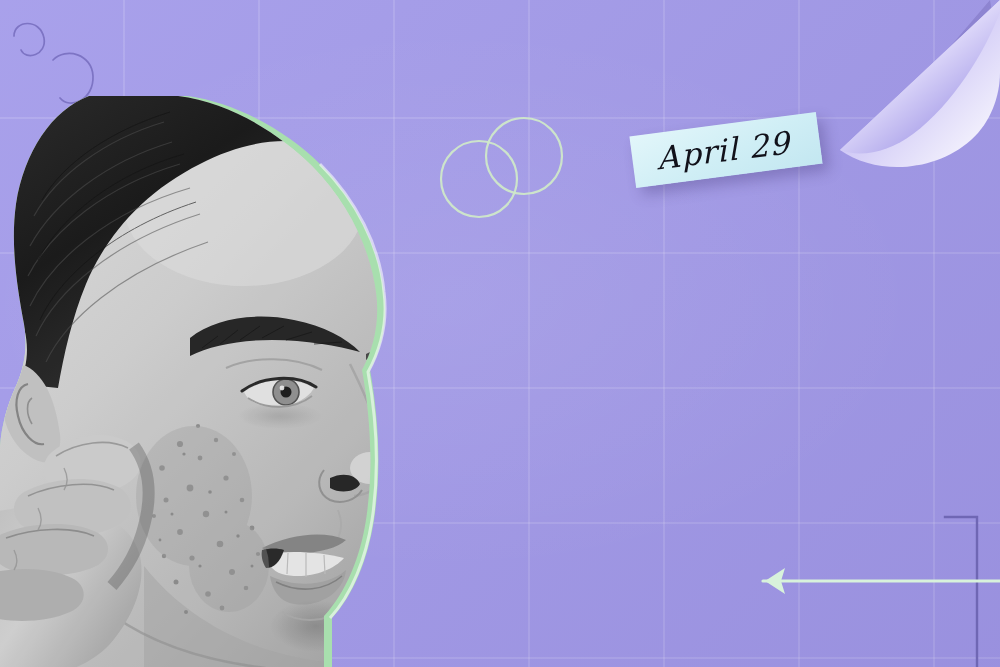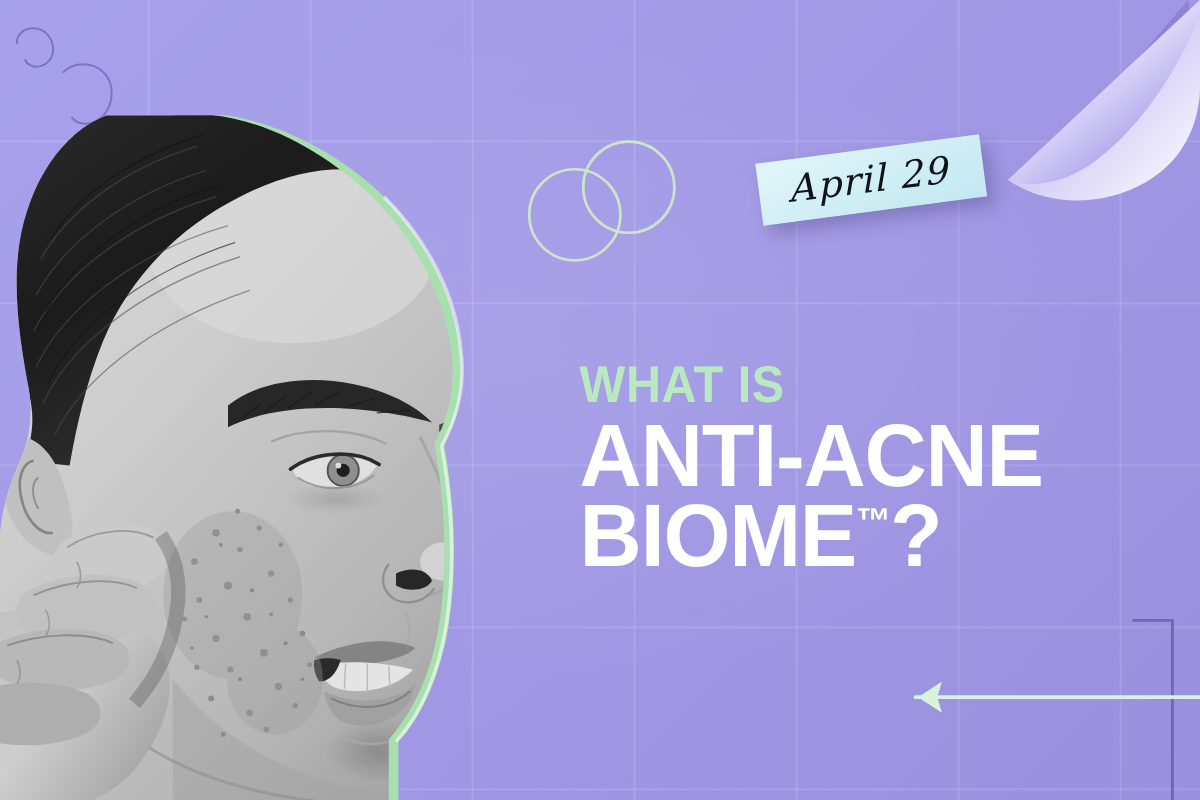--- a/index.html
+++ b/index.html
@@ -450,25 +450,20 @@
         </g>
       </g>
 
       <path d="M326 68 C362 104, 386 150, 390 196
                C394 226, 386 254, 374 276
                C382 320, 386 372, 378 424
                C372 462, 358 498, 336 522" fill="none" stroke="#ffffff" stroke-width="3" opacity="0.55"></path>
     </svg>
   </div>
 
-  <div class="headline">
-    <div class="eyebrow">WHAT IS</div>
-    <div class="title-line">ANTI-ACNE</div>
-    <div class="title-line"><span>BIOME</span><span class="tm">™</span><span>?</span></div>
-  </div>
 
   <div class="arrow-deco">
     <svg viewBox="0 0 255 162" width="255" height="162">
 
       <path d="M200 12 L232 12 L232 162" fill="none" stroke="#6f67b4" stroke-width="2.4" stroke-linecap="square"></path>
 
       <line x1="18" y1="76" x2="255" y2="76" stroke="#d8f2db" stroke-width="3.2" stroke-linecap="round"></line>
 
       <path d="M20 76 L40 63 L36 76 L40 89 Z" fill="#d8f2db"></path>
     </svg>

